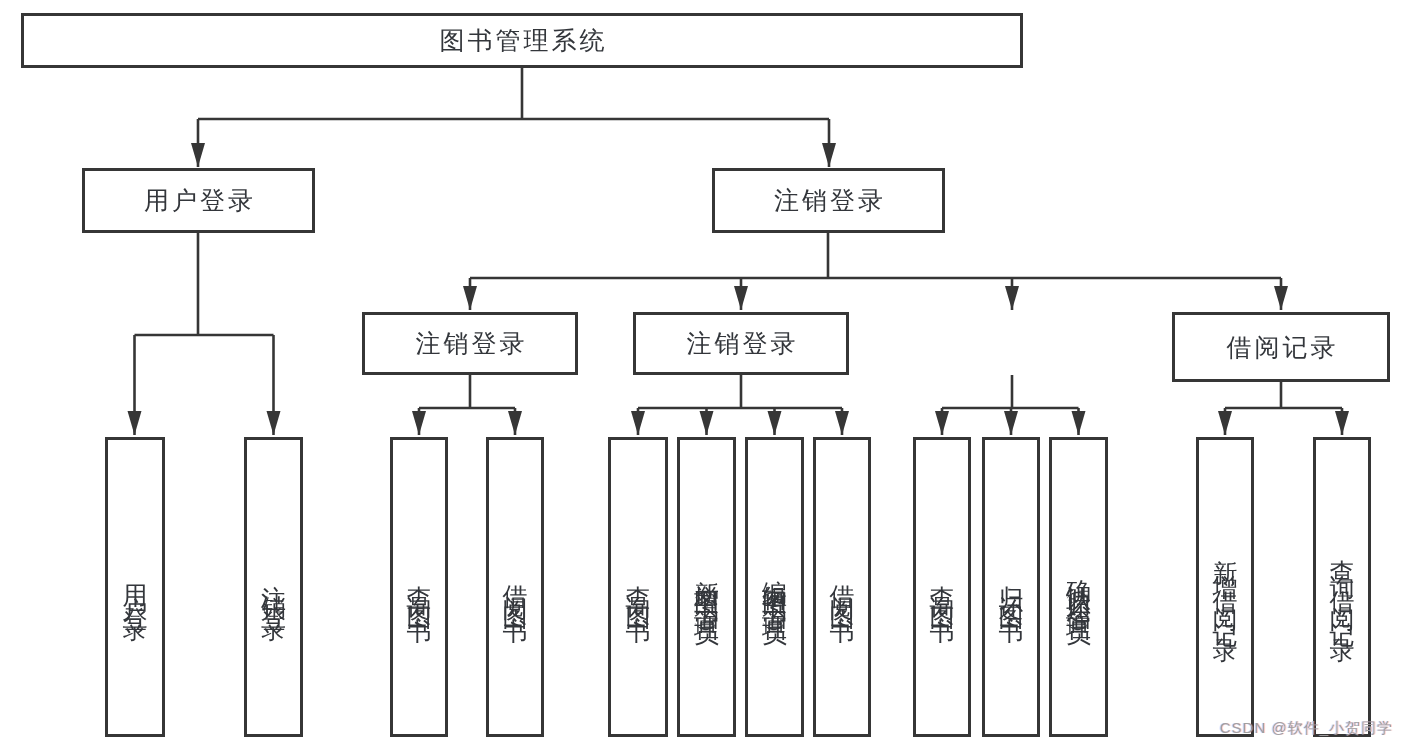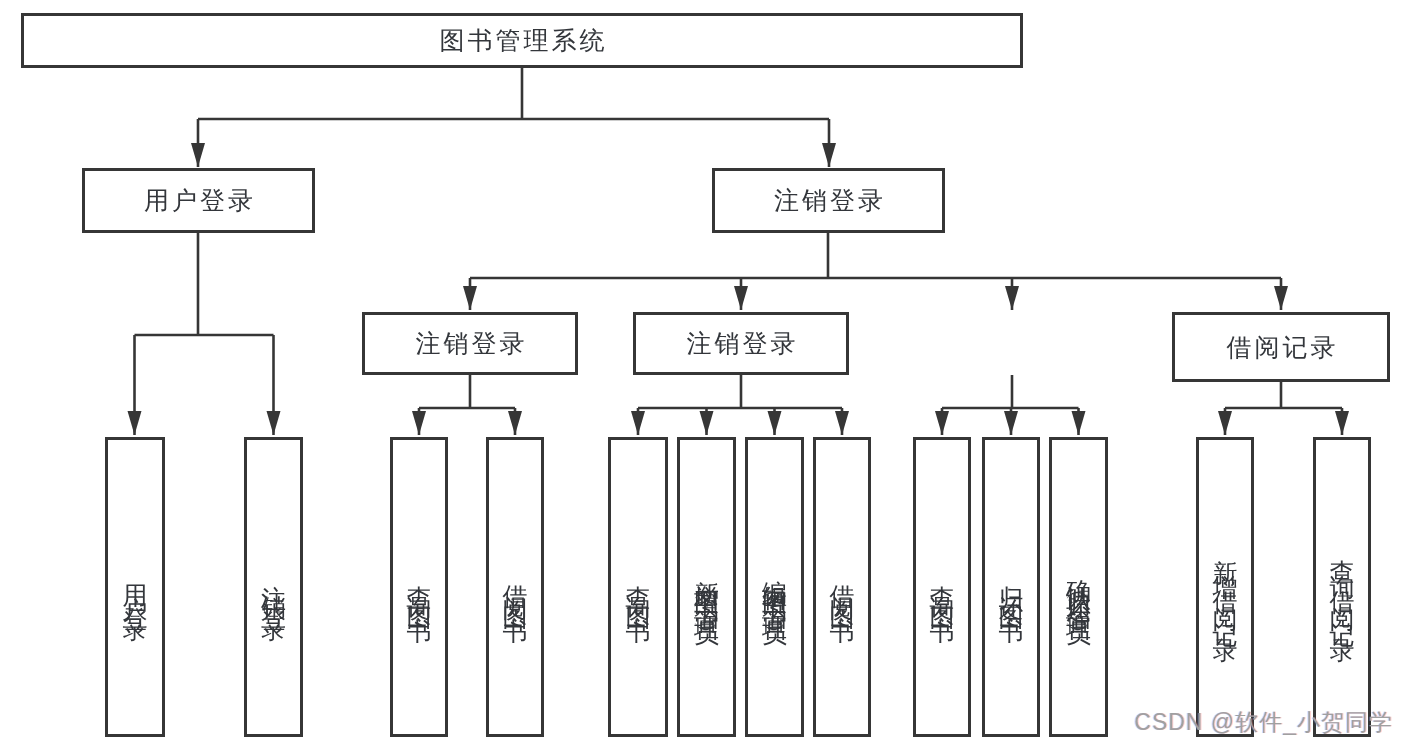--- a/index.html
+++ b/index.html
@@ -42,21 +42,21 @@
     text-indent:0;
     line-height:1;
   }
   .sp-wide{letter-spacing:11px;}
   .sp-mid{letter-spacing:16px;}
   .sp-tight{letter-spacing:6px;}
   .watermark{
     position:absolute;
     right:12px;
     bottom:9px;
-    font-size:23px;
+    font-size:15px;
     letter-spacing:1px;
     color:var(--watermark);
     text-shadow:1px 0 0 rgba(255,110,110,.30), -1px 0 0 rgba(110,140,255,.30);
     z-index:3;
     white-space:nowrap;
   }
 </style>
 </head>
 <body>
 

